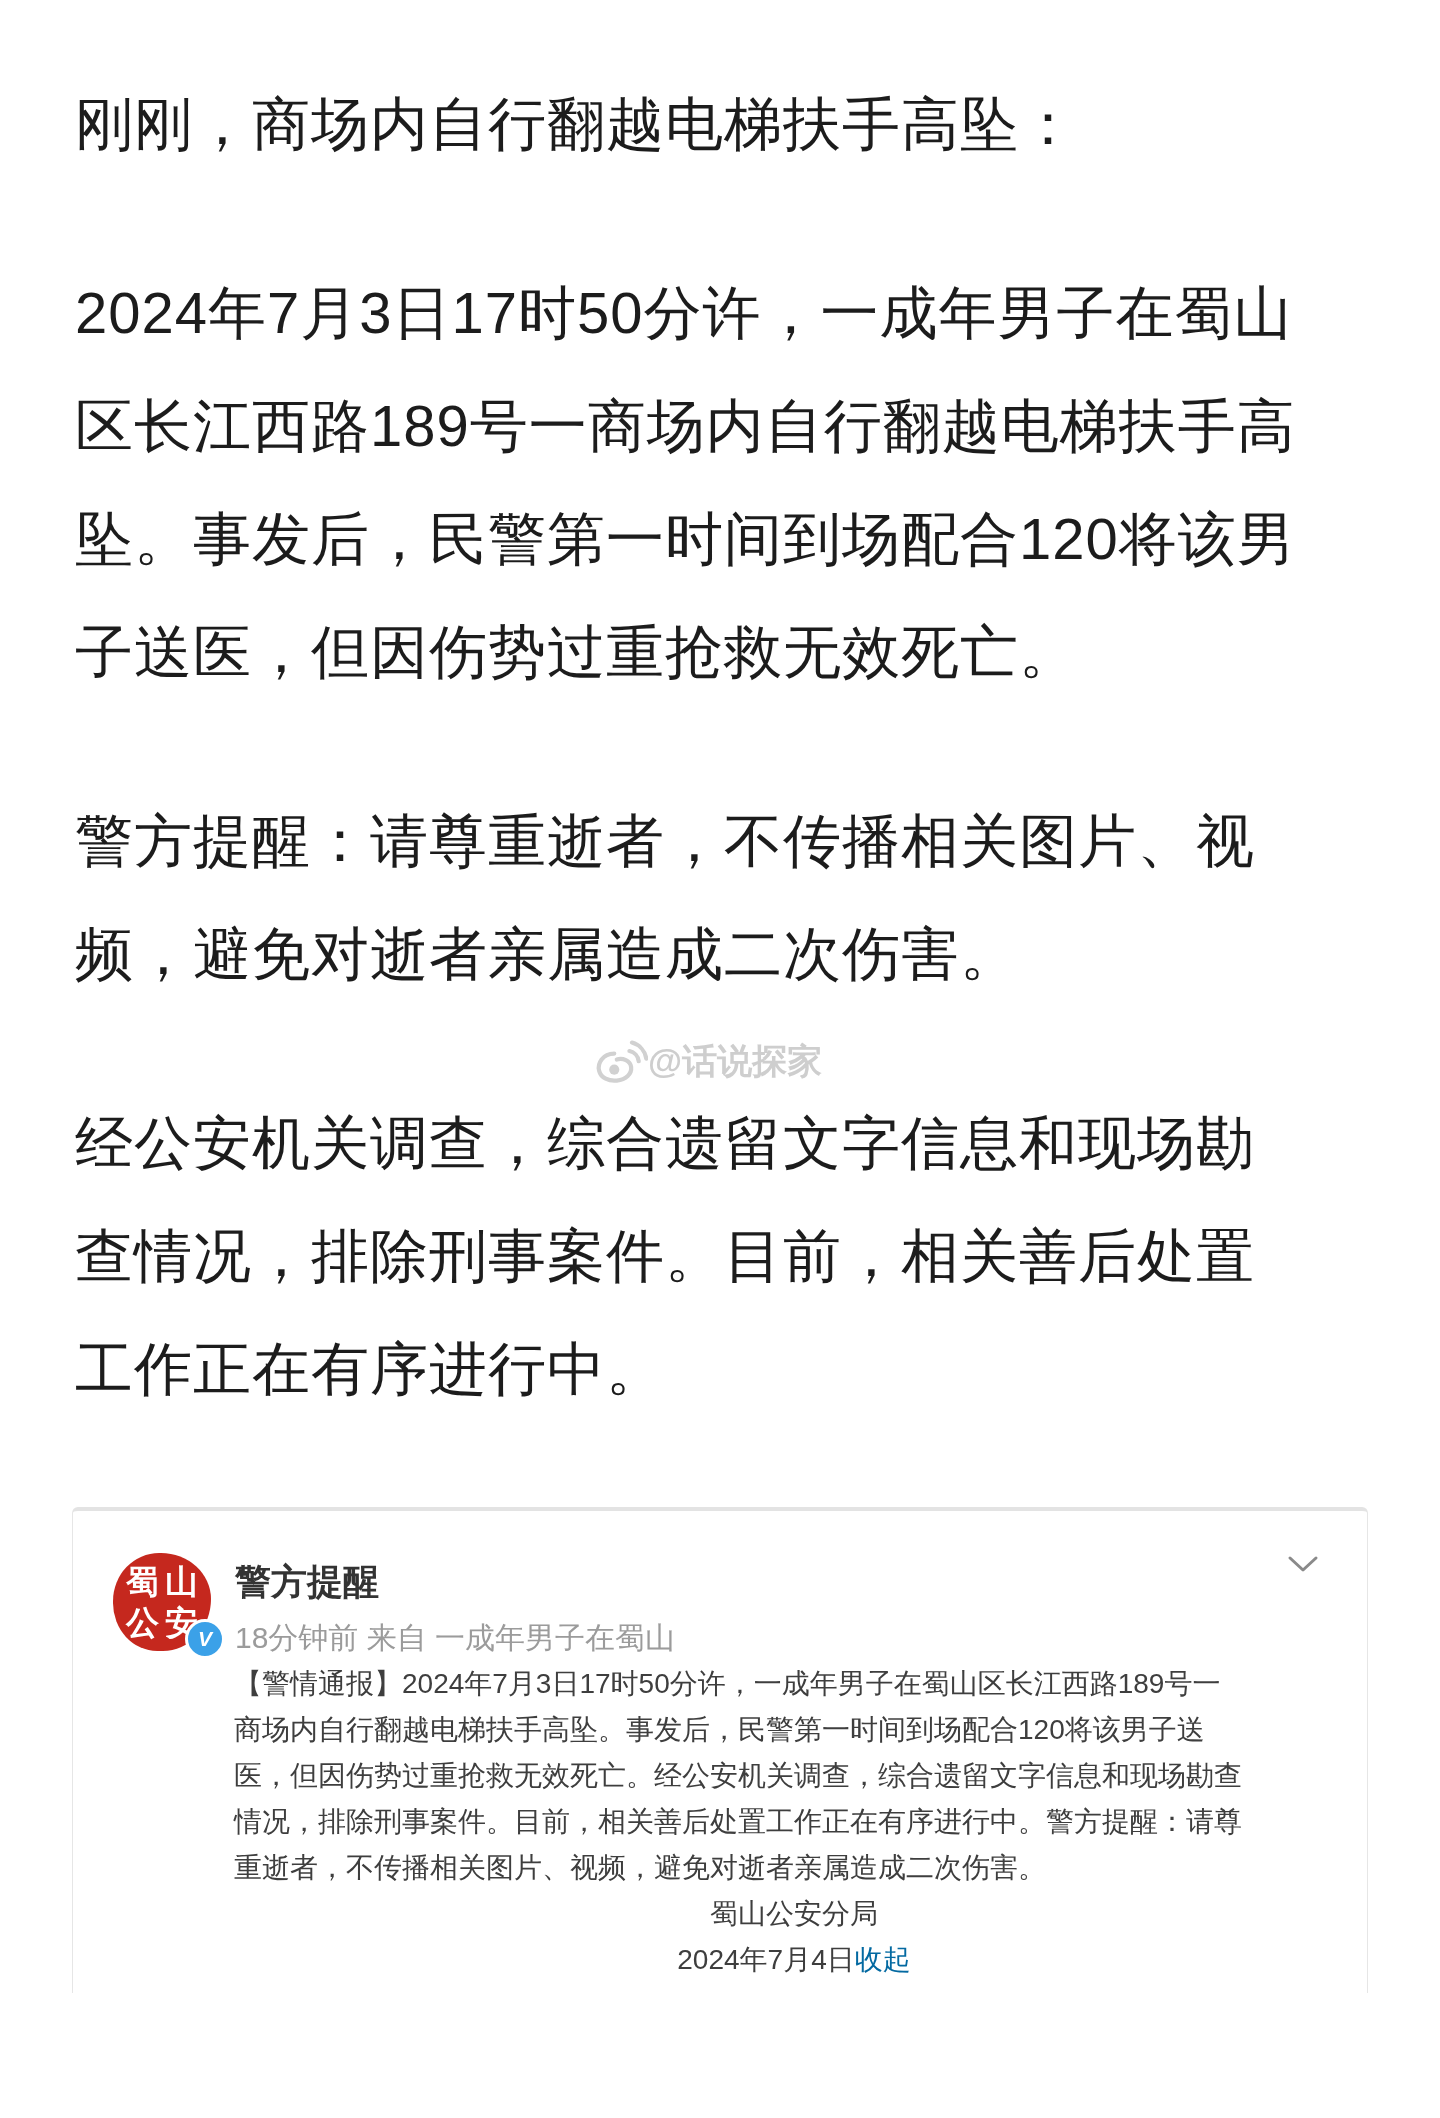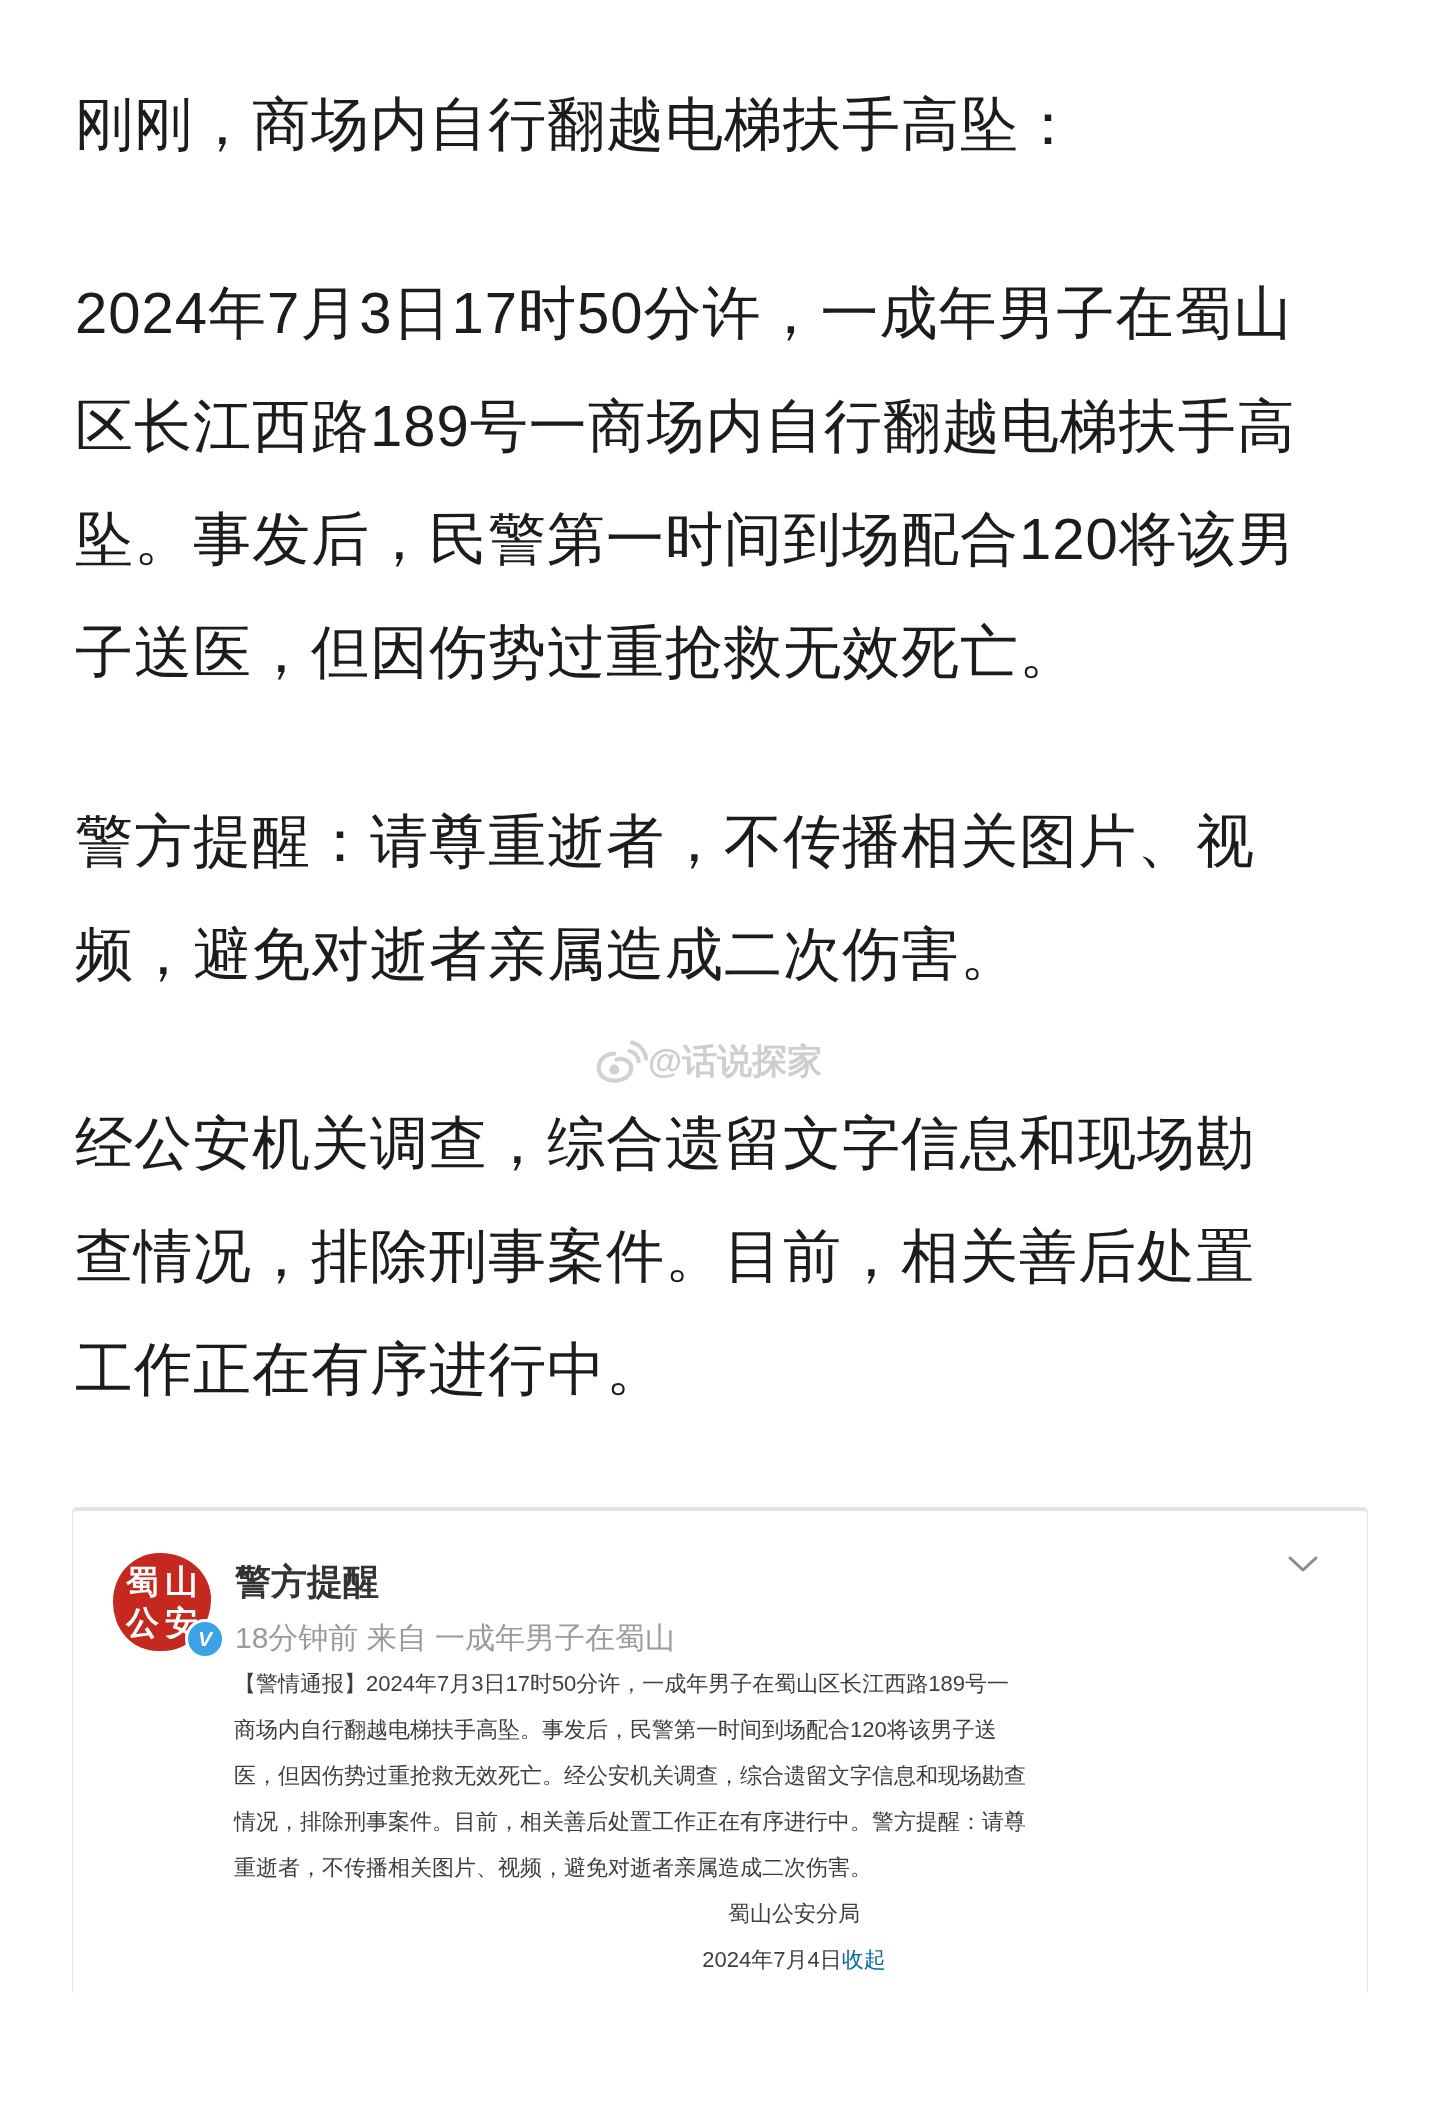--- a/index.html
+++ b/index.html
@@ -75,21 +75,21 @@
   .acct-meta {
     position:absolute; left:162px; top:107px;
     font-size:30px; color:#9b9b9b;
   }
   .collapse-btn {
     position:absolute; right:44px; top:40px;
     background:none; border:none; cursor:pointer; padding:4px;
   }
   .post-block {
     position:absolute; left:161px; top:150px; width:1120px;
-    font-size:22px; line-height:46px; color:#3e3e3e;
+    font-size:28px; line-height:46px; color:#3e3e3e;
   }
   .post-body { white-space:pre-line; text-align:justify; }
   .post-sign { text-align:center; }
   .post-date { text-align:center; }
   .collapse-link {
     color:#0369a1; text-decoration:none; margin-left:0; cursor:pointer;
   }
 </style>
 </head>
 <body>

